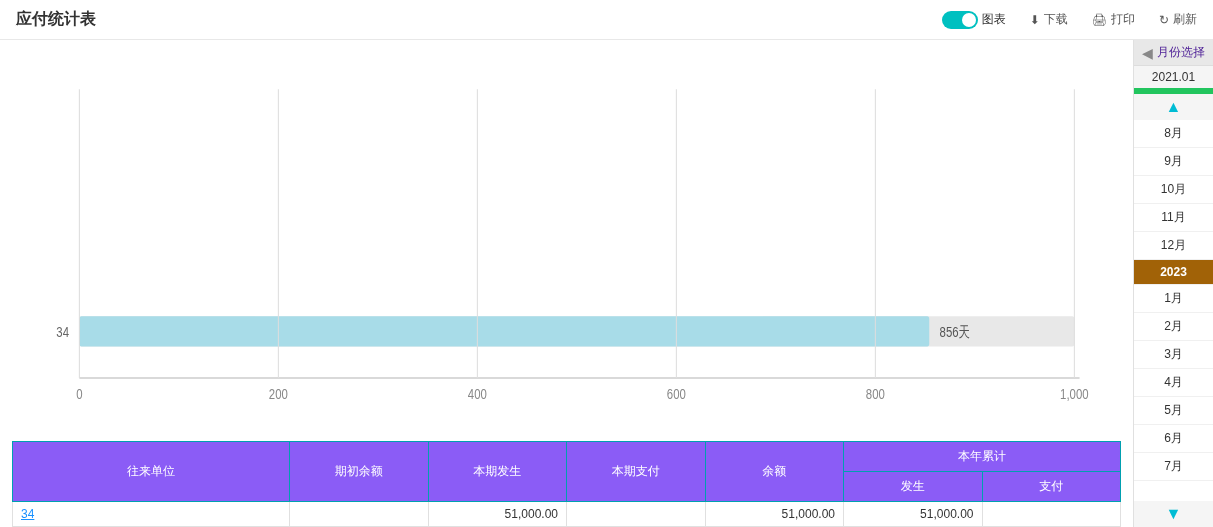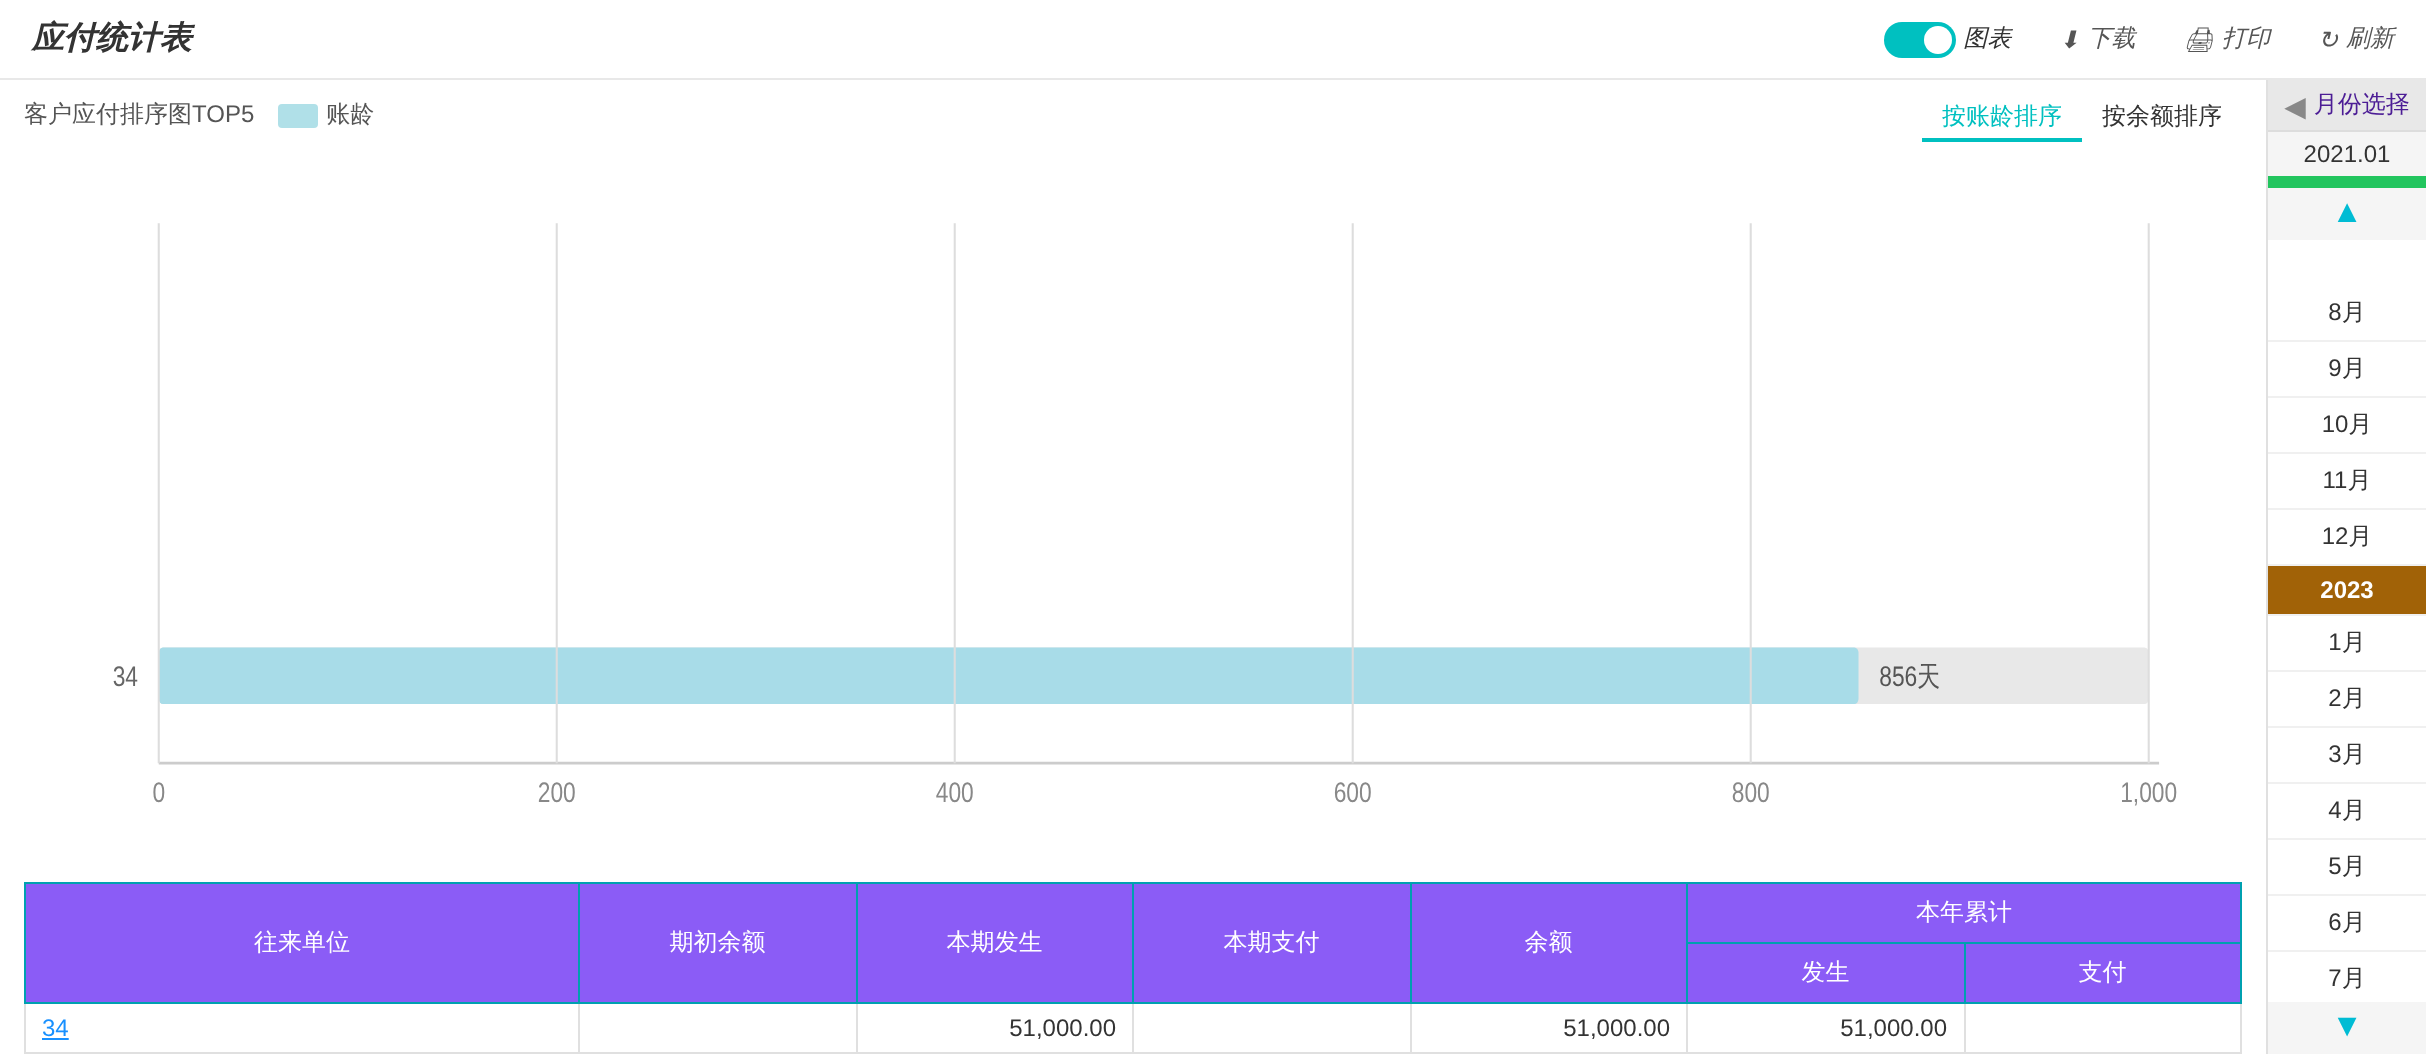--- a/index.html
+++ b/index.html
@@ -1,21 +1,21 @@
 <!DOCTYPE html>
 <html><head>
   <meta charset="utf-8">
   <style>
     * { box-sizing: border-box; margin: 0; padding: 0; }
     body { font-family: 'Microsoft YaHei', Arial, sans-serif; font-size: 12px; background: #f0f2f5; color: #333; }
 
     .app-container { width: 1213px; height: 527px; display: flex; flex-direction: column; background: #fff; }
 
     
-    .header { display: flex; align-items: center; justify-content: space-between; padding: 8px 16px; background: #fff; border-bottom: 1px solid #e8e8e8; height: 40px; font-style: italic; }
+    .header { display: flex; align-items: center; justify-content: space-between; padding: 8px 16px; background: #fff; border-bottom: 1px solid #e8e8e8; height: 40px; }
     .header-title { font-size: 16px; font-weight: bold; color: #333; }
     .header-actions { display: flex; align-items: center; gap: 24px; }
     .toggle-container { display: flex; align-items: center; gap: 4px; }
     .toggle-switch { width: 36px; height: 18px; background: #00c0c0; border-radius: 9px; position: relative; cursor: pointer; }
     .toggle-switch::after { content: ''; position: absolute; width: 14px; height: 14px; background: white; border-radius: 50%; top: 2px; right: 2px; }
     .action-btn { display: flex; align-items: center; gap: 4px; cursor: pointer; color: #555; font-size: 12px; }
 
     
     .main-content { display: flex; flex: 1; overflow: hidden; }
 
@@ -40,21 +40,21 @@
     .table-area { margin: 0 12px 0 12px; }
     .data-table { width: 100%; border-collapse: collapse; font-size: 12px; }
     .data-table th { background: #8b5cf6; color: #fff; text-align: center; padding: 6px 4px; border: 1px solid #00a0b0; font-weight: normal; }
     .data-table td { text-align: right; padding: 5px 8px; border: 1px solid #e0e0e0; background: #fff; }
     .data-table td:first-child { text-align: left; }
     .link-text { color: #1890ff; cursor: pointer; text-decoration: underline; }
 
     
     .right-sidebar { width: 80px; border-left: 1px solid #e0e0e0; background: #fff; display: flex; flex-direction: column; overflow: hidden; }
     .sidebar-date { text-align: center; padding: 4px 2px; font-size: 12px; color: #333; background: #f5f5f5; border-bottom: 6px solid #22c55e; }
-    .sidebar-scroll { flex: 1; overflow-y: auto; margin-top: 23px; }
+    .sidebar-scroll { flex: 1; overflow-y: auto; }
     .sidebar-scroll::-webkit-scrollbar { width: 4px; }
     .sidebar-scroll::-webkit-scrollbar-track { background: #f0f0f0; }
     .sidebar-scroll::-webkit-scrollbar-thumb { background: #ccc; }
     .month-item { text-align: center; padding: 5px 4px; cursor: pointer; font-size: 12px; color: #333; border-bottom: 1px solid #f0f0f0; }
     .month-item.current-year { background: #a16207; color: #fff; font-weight: bold; }
     .nav-arrow { text-align: center; padding: 4px; cursor: pointer; color: #00bcd4; font-size: 16px; background: #f5f5f5; border: none; width: 100%; }
 
     .legend-row { display: flex; align-items: center; justify-content: space-between; margin-bottom: 2px; }
   </style>
 </head>
@@ -83,33 +83,20 @@
       </div>
     </div>
   </div>
 
   <div class="main-content">
 
     <div style="flex:1; display:flex; flex-direction:column; overflow:hidden;">
 
       <div class="chart-area">
 
-        <div class="legend-row">
-          <div class="chart-legend">
-            <span>客户应付排序图TOP5</span>
-            <div class="legend-item">
-              <div class="legend-color" style="background:#b0e0e8;"></div>
-              <span>账龄</span>
-            </div>
-          </div>
-          <div class="sort-tabs">
-            <div class="sort-tab active">按账龄排序</div>
-            <div class="sort-tab">按余额排序</div>
-          </div>
-        </div>
 
         <div class="chart-wrapper">
           <svg class="chart-svg" viewBox="0 0 1070 280" preserveAspectRatio="none">
 
             <text x="55" y="210" font-size="11" fill="#666" text-anchor="end">34</text>
 
             <rect x="65" y="195" width="960" height="22" fill="#e8e8e8" rx="2"></rect>
 
             <rect x="65" y="195" width="820" height="22" fill="#a8dce8" rx="2"></rect>
 

